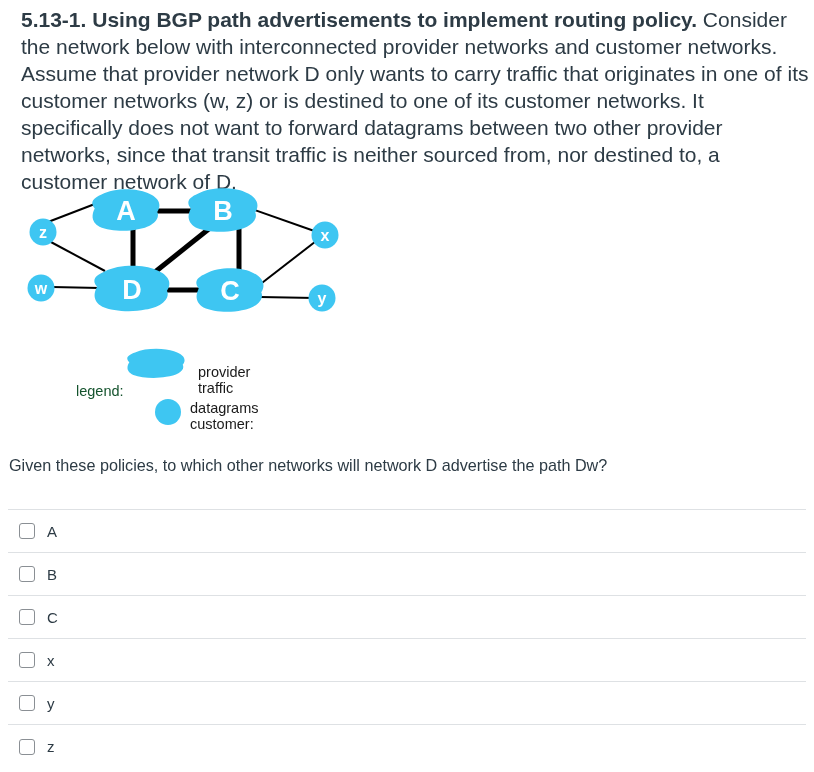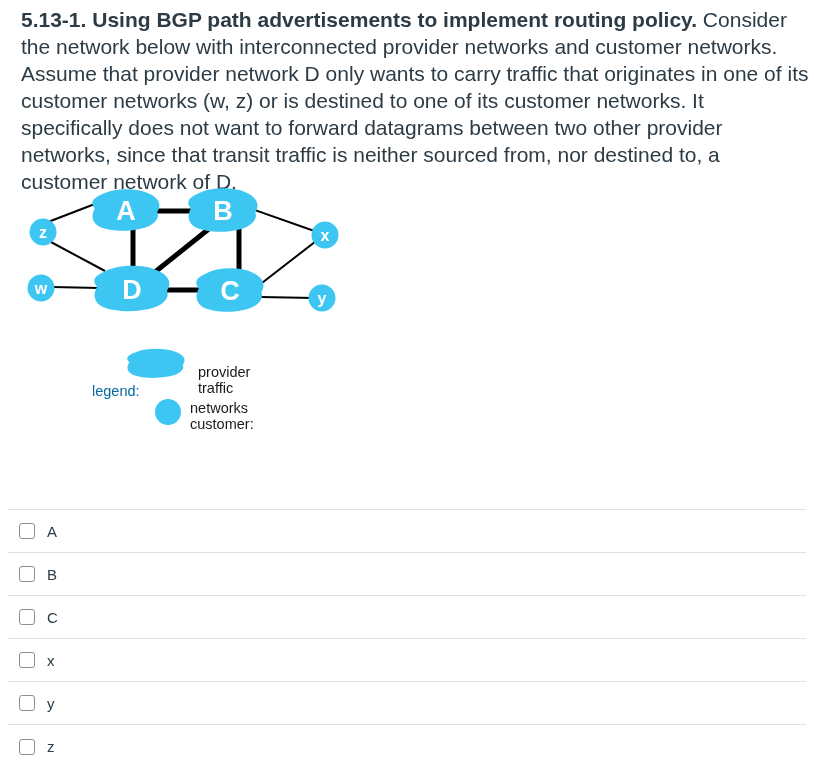--- a/index.html
+++ b/index.html
@@ -20,22 +20,22 @@
     font-size: 21px;
     line-height: 27px;
     color: #2D3B45;
   }
   .stem strong { font-weight: 700; }
 
   .diagram-svg { position: absolute; top: 180px; left: 0; }
 
   
   .legend-title {
-    position: absolute; top: 383px; left: 92px;
-    font-size: 14.5px; color: #0369a1;
+    position: absolute; top: 383px; left: 76px;
+    font-size: 14.5px; color: #14532d;
   }
   .legend-provider-swatch { position: absolute; top: 347px; left: 126px; }
   .legend-customer-swatch { position: absolute; top: 398px; left: 154px; }
   .legend-label {
     position: absolute; left: 190px;
     font-size: 14.5px; line-height: 16px; color: #1a1a1a;
   }
   .legend-label.provider { top: 364px; margin-left: 8px; }
   .legend-label.customer { top: 400px; }
 
@@ -128,24 +128,25 @@
     <use href="#blob" transform="translate(30,16) scale(29,15)" fill="#3EC6F2"></use>
   </svg>
   <div class="legend-label provider">
     <div>provider</div>
     <div>traffic</div>
   </div>
   <svg class="legend-customer-swatch" width="28" height="28" viewBox="0 0 28 28">
     <circle cx="14" cy="14" r="13" fill="#3EC6F2"></circle>
   </svg>
   <div class="legend-label customer">
-    <div>networks</div>
+    <div>datagrams</div>
     <div>customer:</div>
   </div>
 
+  <div class="question-line">Given these policies, to which other networks will network D advertise the path Dw?</div>
 
   <div class="options">
     <div class="opt-row">
       <span class="checkbox"></span>
       <span class="opt-label">A</span>
     </div>
     <div class="opt-row">
       <span class="checkbox"></span>
       <span class="opt-label">B</span>
     </div>

